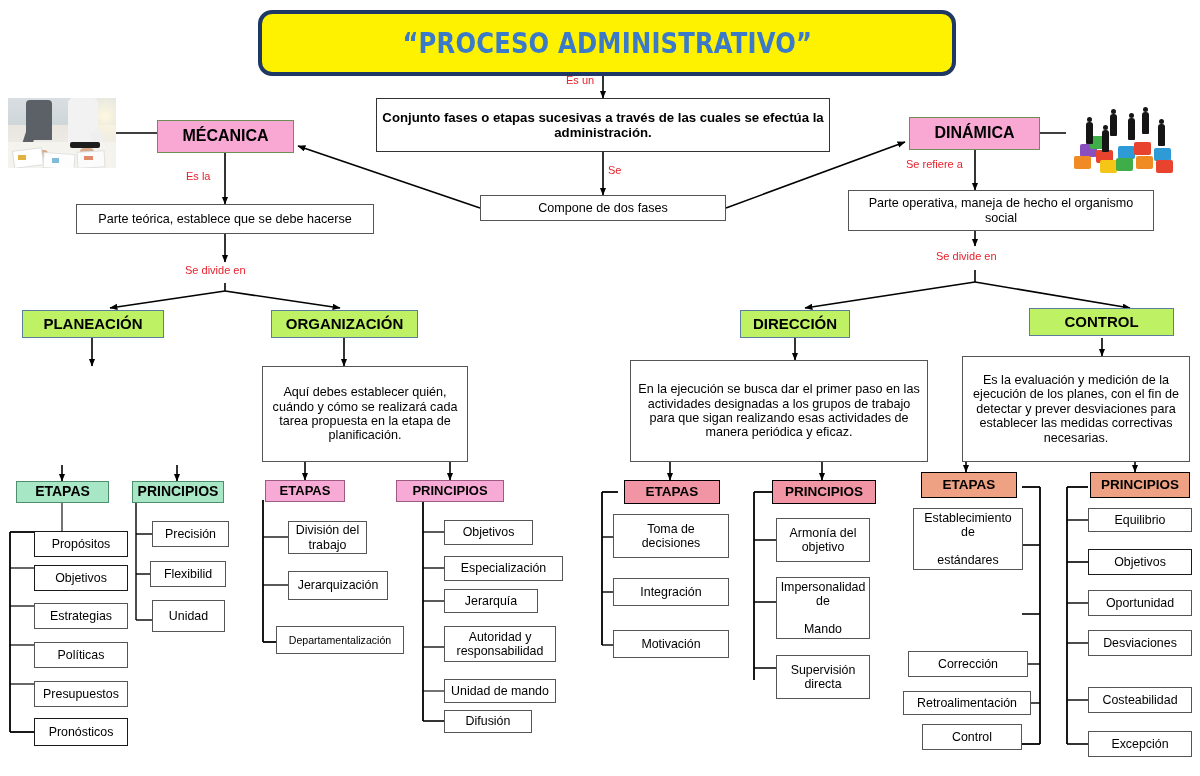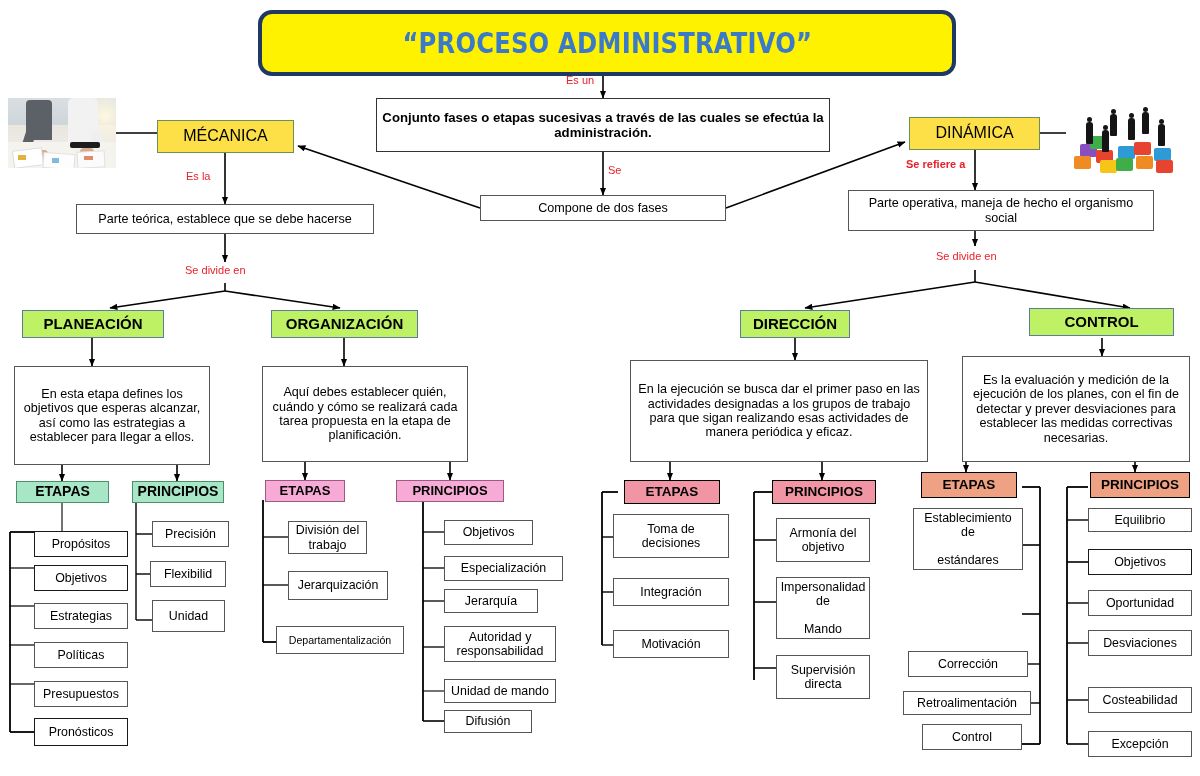--- a/index.html
+++ b/index.html
@@ -14,21 +14,21 @@
 
   
   .title-banner{position:absolute;left:258px;top:10px;width:690px;height:58px;
       background:#FFF200;border:4px solid #1F3864;border-radius:14px;
       display:flex;align-items:center;justify-content:center;}
   .title-banner span{font-family:"DejaVu Sans Condensed","Liberation Sans Narrow","Liberation Sans",sans-serif;
       font-weight:bold;font-size:29px;letter-spacing:.2px;color:#3A7AC8;
       transform:scaleX(.93);white-space:nowrap;}
 
   
-  .green{background:#fde047;border:1px solid #6b8f55;font-weight:normal;font-size:16px;}
+  .green{background:#f9a8d4;border:1px solid #6b8f55;font-weight:bold;font-size:16px;}
   .blue{background:#bef264;border:1px solid #5B7E9E;font-weight:bold;font-size:15px;}
   .mint{background:#A7E7C6;border:1px solid #4d8f6d;font-weight:bold;font-size:14px;}
   .pinkA{background:#F6AAD5;border:1px solid #9c5b80;font-weight:bold;font-size:13px;}
   .pinkB{background:#F195A4;border:1px solid #000;font-weight:bold;font-size:13.5px;}
   .salmon{background:#EFA283;border:1px solid #000;font-weight:bold;font-size:13.5px;}
 
   .defbox{font-size:12.6px;border:1px solid #555;}
   .defbold{font-weight:bold;font-size:13.2px;border:1px solid #333;}
   .leaf{font-size:12.4px;border:1px solid #555;}
   .leaf.thick{border:1px solid #1a1a1a;}
@@ -236,26 +236,25 @@
 
   <div class="conn-label" style="left:566px;top:74px;">Es un</div>
   <div class="conn-label" style="left:608px;top:164px;">Se</div>
 
   <div class="node green" style="left:157px;top:120px;width:137px;height:33px;">MÉCANICA</div>
   <div class="conn-label" style="left:186px;top:170px;">Es la</div>
   <div class="node defbox" style="left:76px;top:204px;width:298px;height:30px;">Parte teórica, establece que se debe hacerse</div>
   <div class="conn-label" style="left:185px;top:264px;">Se divide en</div>
 
   <div class="node green" style="left:909px;top:117px;width:131px;height:33px;">DINÁMICA</div>
-  <div class="conn-label" style="left:906px;top:158px;font-weight:bold;">Se refiere a</div>
+  <div class="conn-label" style="left:906px;top:158px;">Se refiere a</div>
   <div class="node defbox" style="left:848px;top:190px;width:306px;height:41px;">Parte operativa, maneja de hecho el organismo social</div>
   <div class="conn-label" style="left:936px;top:250px;">Se divide en</div>
 
   <div class="node blue" style="left:22px;top:310px;width:142px;height:28px;">PLANEACIÓN</div>
-  <div class="node defbox" style="left:14px;top:366px;width:196px;height:99px;">En esta etapa defines los objetivos que esperas alcanzar, así como las estrategias a establecer para llegar a ellos.</div>
   <div class="node mint" style="left:16px;top:481px;width:93px;height:22px;">ETAPAS</div>
   <div class="node mint" style="left:132px;top:481px;width:92px;height:22px;">PRINCIPIOS</div>
 
   <div class="node leaf thick" style="left:34px;top:531px;width:94px;height:26px;">Propósitos</div>
   <div class="node leaf thick" style="left:34px;top:565px;width:94px;height:26px;">Objetivos</div>
   <div class="node leaf" style="left:34px;top:603px;width:94px;height:26px;">Estrategias</div>
   <div class="node leaf" style="left:34px;top:642px;width:94px;height:26px;">Políticas</div>
   <div class="node leaf" style="left:34px;top:681px;width:94px;height:26px;">Presupuestos</div>
   <div class="node leaf thick" style="left:34px;top:718px;width:94px;height:28px;">Pronósticos</div>
 

